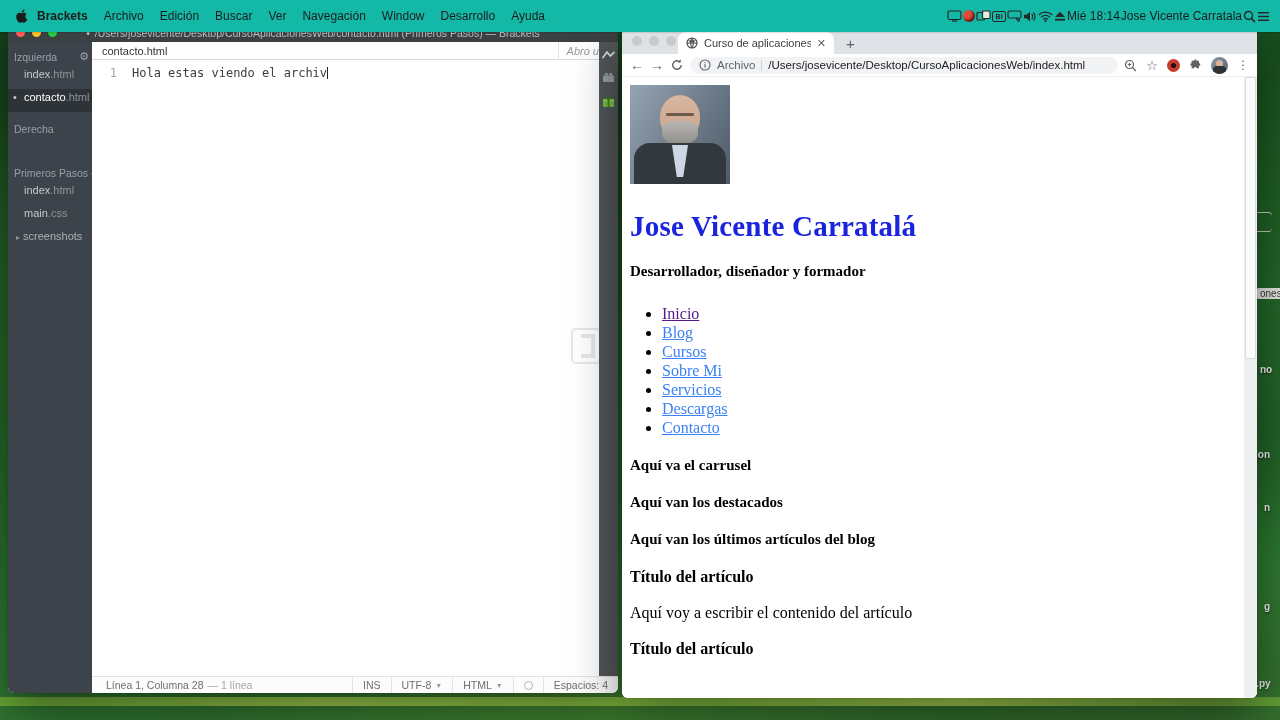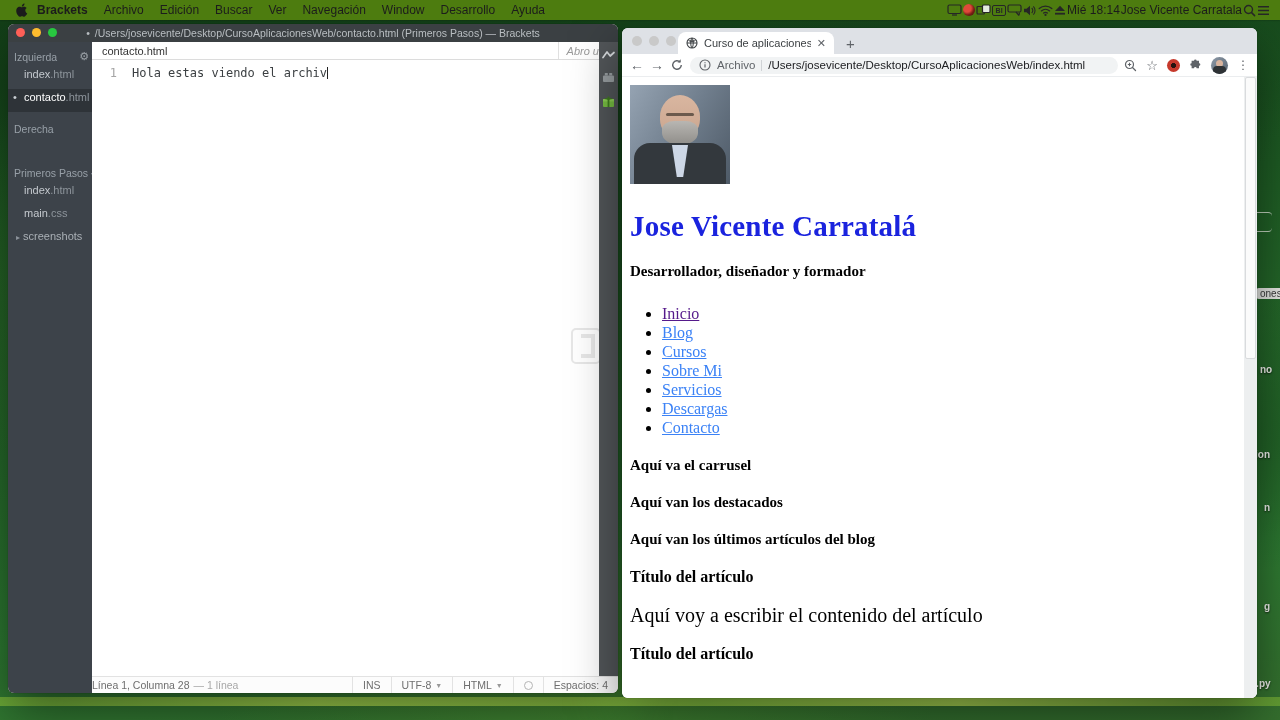--- a/index.html
+++ b/index.html
@@ -34,22 +34,22 @@
   .frag-2 { left:1260px; top:364px; }
   .frag-3 { left:1255px; top:449px; }
   .frag-4 { left:1264px; top:502px; }
   .frag-5 { left:1264px; top:601px; }
   .frag-6 { left:1250px; top:678px; }
   .desk-icon-outline { position:absolute; left:1250px; top:212px; width:22px; height:20px;
     border:1px solid rgba(235,240,230,.8); border-radius:4px; border-right:none; }
 
   
   .menubar {
-    position:absolute; left:0; top:0; right:0; height:20px;
-    background:#4d7c0f; display:flex; align-items:center;
+    position:absolute; left:0; top:0; right:0; height:32px;
+    background:#14b8a6; display:flex; align-items:center;
     font-size:12px; color:#1c1c1c; padding:0 10px; z-index:50;
     box-shadow:0 0 2px rgba(0,0,0,.35);
   }
   .menubar .apple { margin:0 8px 0 6px; display:flex; align-items:center; }
   .menubar .appname { font-weight:bold; margin-right:16px; }
   .menubar .menu-item { margin-right:16px; white-space:nowrap; }
   .menubar .spacer { flex:1; }
   .mb-right { display:flex; align-items:center; gap:1px; }
   .mb-right .icn { display:flex; align-items:center; }
   .rec-dot { width:12px; height:12px; border-radius:50%;
@@ -106,21 +106,21 @@
   .b-watermark { position:absolute; right:-10px; top:268px; display:flex; gap:7px;
     align-items:flex-start; }
   .wm-logo { width:30px; height:36px; border:2px solid #e7e7e7; border-radius:5px;
     position:relative; }
   .wm-logo:before { content:""; position:absolute; right:4px; top:4px; bottom:4px;
     width:10px; border:4px solid #e7e7e7; border-left:none; }
   .wm-lines { font-weight:bold; font-size:11px; color:#e2e2e2; letter-spacing:1px;
     font-family:"Liberation Sans",sans-serif; line-height:12px; }
   .b-statusbar { height:17px; flex:0 0 17px; background:#fcfcfc; border-top:1px solid #e2e2e2;
     display:flex; align-items:center; font-size:10.5px; color:#6e6e6e; }
-  .sb-left { flex:1; padding-left:0; display:flex; gap:4px; white-space:nowrap; }
+  .sb-left { flex:1; padding-left:14px; display:flex; gap:4px; white-space:nowrap; }
   .sb-dim { color:#a8a8a8; }
   .sb-seg { border-left:1px solid #e2e2e2; height:100%; display:flex; align-items:center;
     gap:4px; padding:0 10px; white-space:nowrap; }
   .sb-arrow { font-size:7px; color:#999; }
   .sb-circle { width:9px; height:9px; border:1px solid #b5b5b5; border-radius:50%; }
 
   .b-toolbar { position:absolute; right:0; top:0; bottom:17px; width:19px;
     background:#53575a; display:flex; flex-direction:column; align-items:center;
     padding-top:8px; gap:12px; }
 
@@ -171,21 +171,21 @@
   .photo .shirt { position:absolute; left:42px; top:60px; width:16px; height:32px;
     background:#cdd7e6; clip-path:polygon(0 0,100% 0,70% 100%,30% 100%); }
   .page h1 { color:#1a23de; font-size:29px; margin:26px 8px 18px 8px; font-weight:bold;
     letter-spacing:.2px; }
   .page h2 { font-size:15px; margin:20px 8px; font-weight:bold; }
   .page ul { font-size:16px; margin:24px 8px 20px 8px; padding-left:32px; }
   .page li { line-height:19px; }
   .page a { color:#3b82f6; text-decoration:underline; }
   .page a.visited { color:#551A8B; }
   .page h3 { font-size:16px; margin:18px 8px; font-weight:bold; }
-  .page p { font-size:20px; margin:14px 8px; }
+  .page p { font-size:16px; margin:14px 8px; }
 
   .c-scrollbar { position:absolute; right:0; top:0; bottom:0; width:13px; background:#edeff0; }
   .c-thumb { position:absolute; left:1px; right:1px; top:0; height:282px; background:#fbfbfb;
     border:1px solid #d9dbdd; border-radius:2px; }
 
   svg { display:block; }
 </style>
 </head>
 <body>
 

